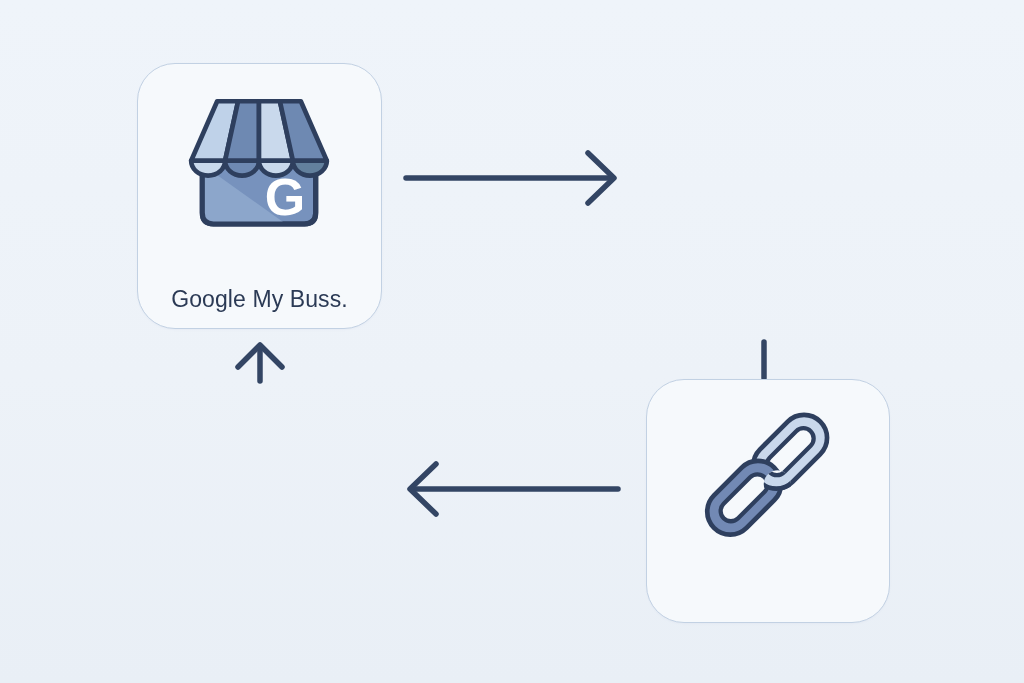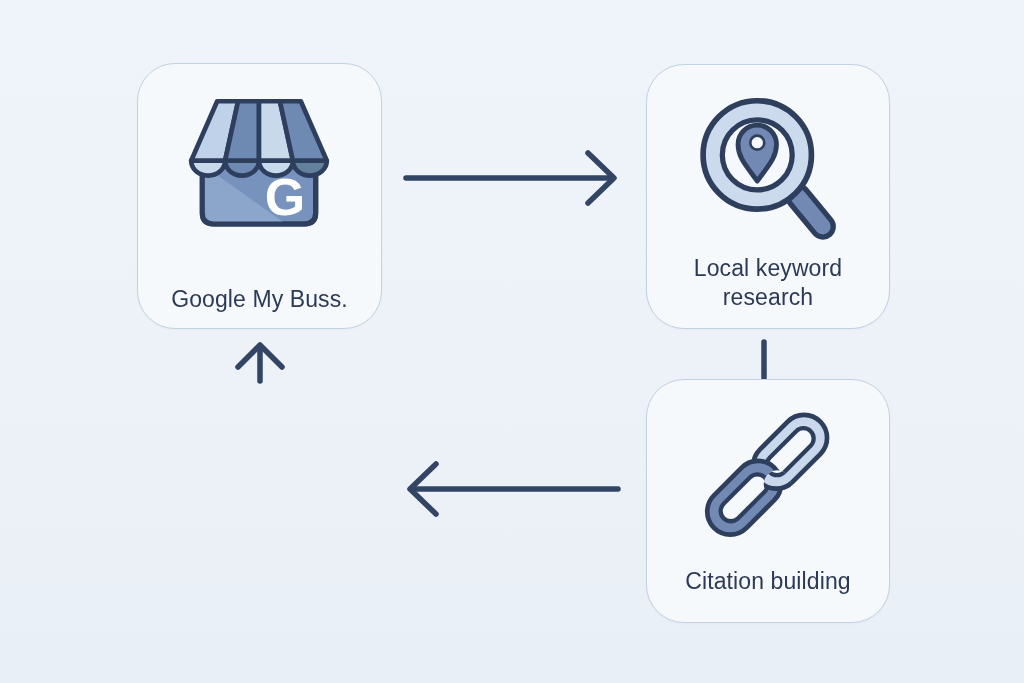--- a/index.html
+++ b/index.html
@@ -99,39 +99,20 @@
           <path d="M121.5,74 A18.25,16 0 0 0 158,74 Z" fill="#63809d" stroke-width="5"></path>
         </g>
         <text x="113" y="132" text-anchor="middle" fill="#ffffff" font-family="Liberation Sans, DejaVu Sans, sans-serif" font-size="56" font-weight="bold">G</text>
       </svg>
     </div>
     <div class="label">
       <div>Google My Buss.</div>
     </div>
   </div>
 
-  <div class="node" id="node-keyword">
-    <div class="icon" id="icon-keyword">
-      <svg viewBox="0 0 190 190">
-        <g stroke="#2e3f5e" stroke-linejoin="round">
-          <path d="M112,107 L130,126" fill="none" stroke-width="17" stroke-linecap="round"></path>
-          <path d="M132,128 L160,162" fill="none" stroke-width="30" stroke-linecap="round"></path>
-          <path d="M132,128 L160,162" fill="none" stroke="#7289b4" stroke-width="18" stroke-linecap="round"></path>
-          <circle cx="85" cy="80" r="62" fill="#cbdaed" stroke-width="6.5"></circle>
-          <circle cx="85" cy="80" r="40" fill="#f5f8fc" stroke-width="6"></circle>
-          <path d="M85,110 C72,92 63,83 63,68 A22,22 0 1 1 107,68 C107,83 98,92 85,110 Z" fill="#7289b4" stroke-width="5.5"></path>
-          <circle cx="85" cy="66" r="8" fill="#f5f8fc" stroke-width="3"></circle>
-        </g>
-      </svg>
-    </div>
-    <div class="label">
-      <div>Local keyword</div>
-      <div>research</div>
-    </div>
-  </div>
 
 
   <div class="node" id="node-citation">
     <div class="icon" id="icon-citation">
       <svg viewBox="0 0 190 180">
         <defs>
           <clipPath id="weaveclip">
               <circle cx="106" cy="101" r="16"></circle>
             </clipPath>
         </defs>
@@ -147,19 +128,15 @@
         </g>
 
         <g clip-path="url(#weaveclip)">
           <g transform="translate(121,63) rotate(45)" stroke="#2e3f5e" stroke-linejoin="round">
             <rect x="-27" y="-50" width="54" height="100" rx="27" fill="#c9d8ec" stroke-width="5.5"></rect>
             <rect x="-12" y="-34" width="24" height="68" rx="12" fill="#f6f9fc" stroke-width="5"></rect>
           </g>
         </g>
       </svg>
     </div>
-    <div class="label">
-      <div>Citation building</div>
-
-    </div>
   </div>
 
 </div>
 
 </body></html>

